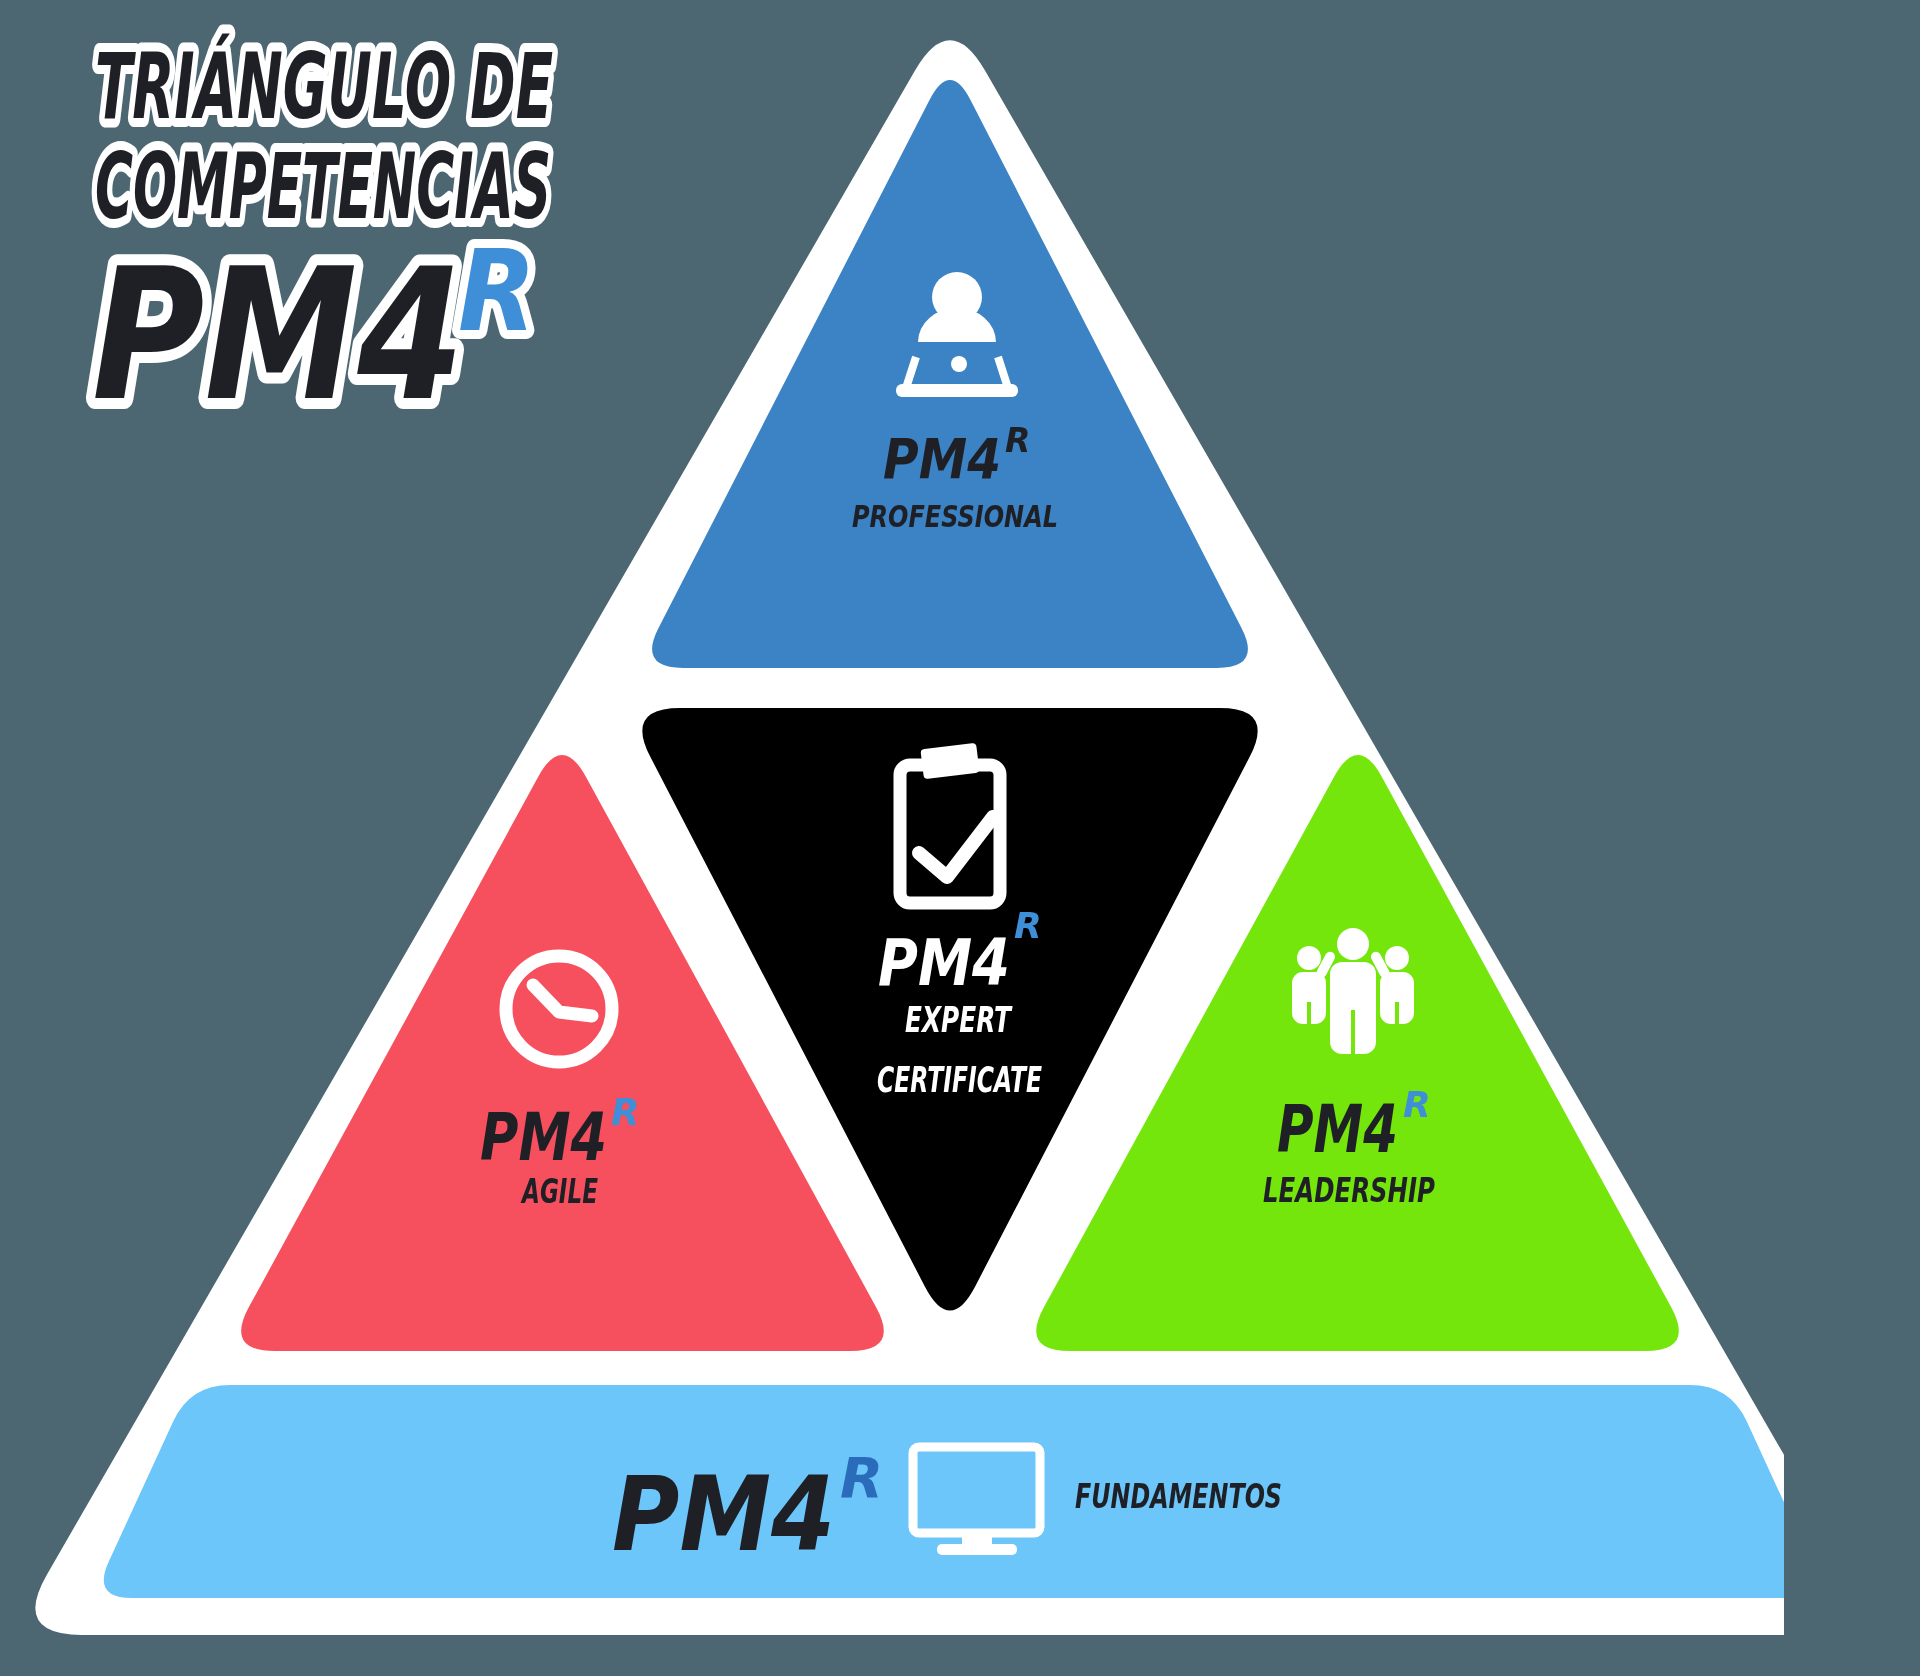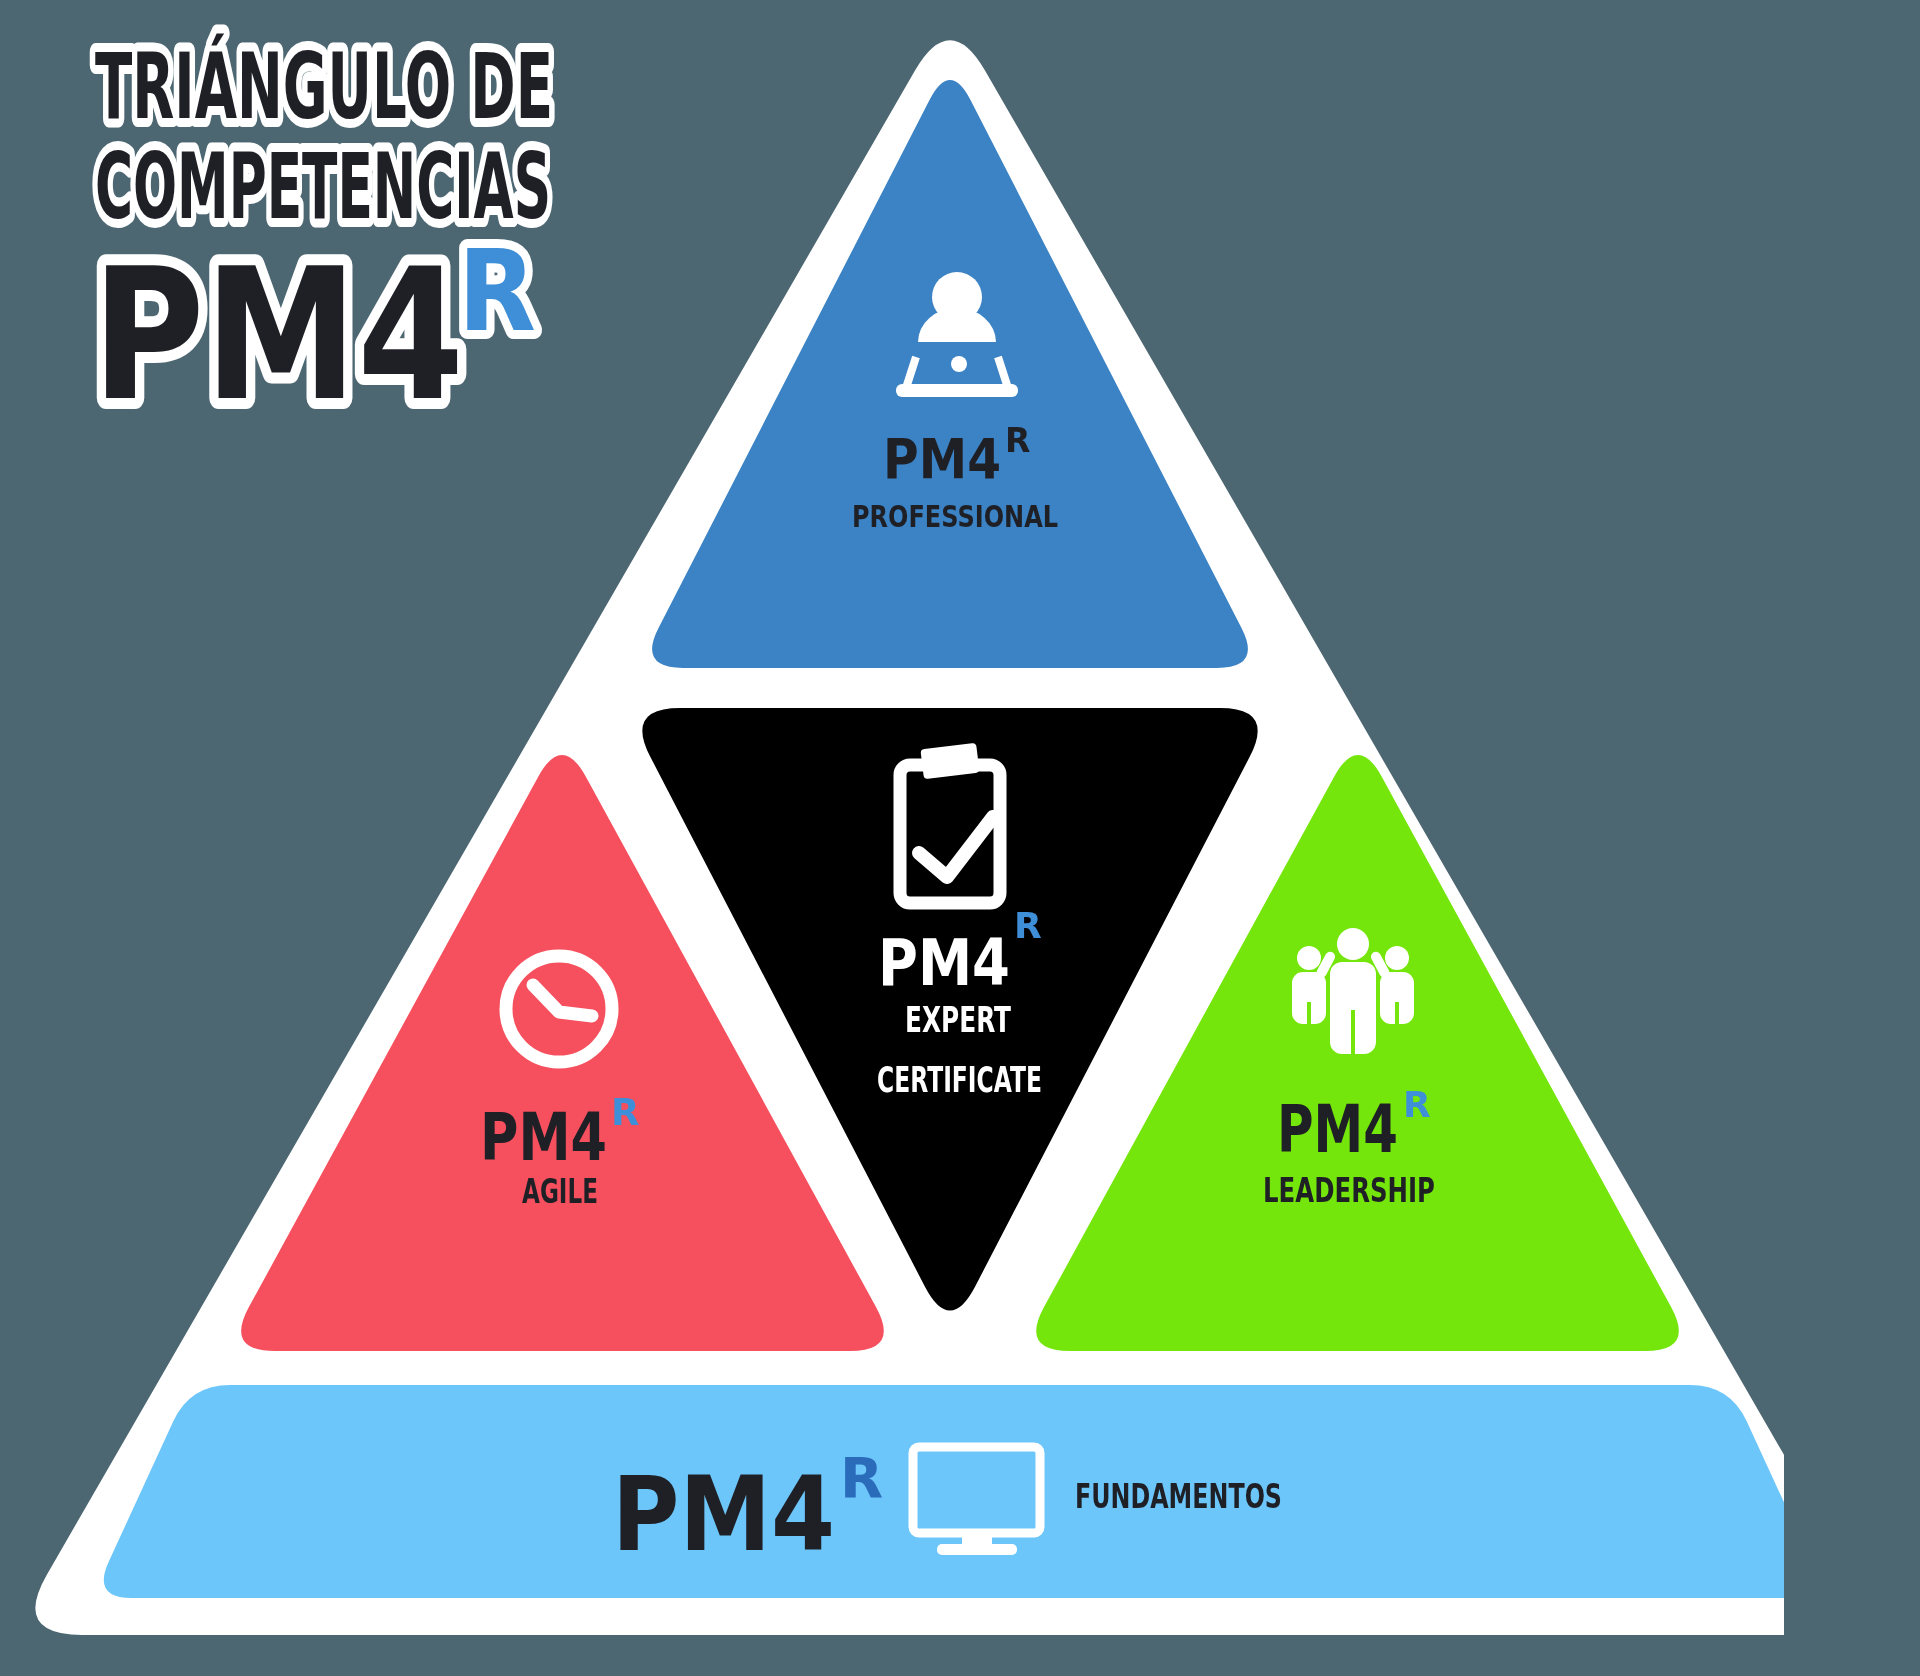--- a/index.html
+++ b/index.html
@@ -1,16 +1,16 @@
 <!DOCTYPE html>
 <html style="--c-bg: #4C6772; --c-ink: #1F1F26; --c-rblue: #3E8ED8; --c-rdark: #2B6CBA; --c-white: #FFFFFF; --c-professional: #3B83C4; --c-expert: #000000; --c-agile: #F6505E; --c-leadership: #75E60B; --c-fundamentos: #6CC6FA;"><head>
 <meta charset="utf-8">
 <style>
   html,body{margin:0;padding:0;background:var(--c-bg,#4C6772);}
-  .stage{width:1784px;height:1676px;position:relative;overflow:hidden;}
+  .stage{width:1784px;height:1676px;position:relative;overflow:hidden;font-style:italic;}
   svg{display:block;}
   text{font-family:"DejaVu Sans","Liberation Sans",sans-serif;font-weight:bold;}
   .outline{stroke:#fff;paint-order:stroke;stroke-linejoin:round;}
   .t-title{font-size:90px;stroke-width:18px;}
   .t-logo{font-size:182px;stroke-width:22px;}
   .t-logo-r{font-size:112px;stroke-width:18px;}
   .brand-m{font-size:56px;}  .sup-m{font-size:33px;}
   .brand-l{font-size:64px;}  .sup-l{font-size:36px;}
   .brand-r{font-size:66px;}  .sup-r{font-size:37px;}
   .brand-xl{font-size:104px;}.sup-xl{font-size:56px;}

